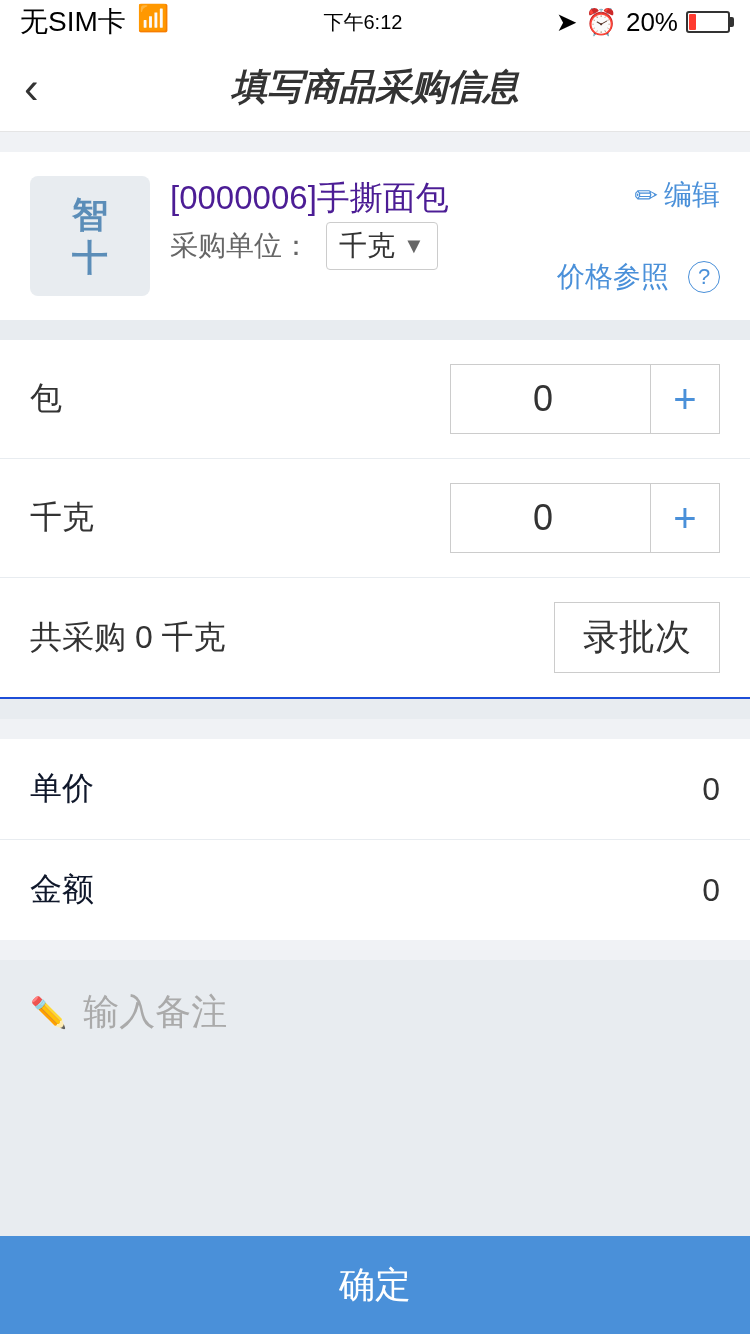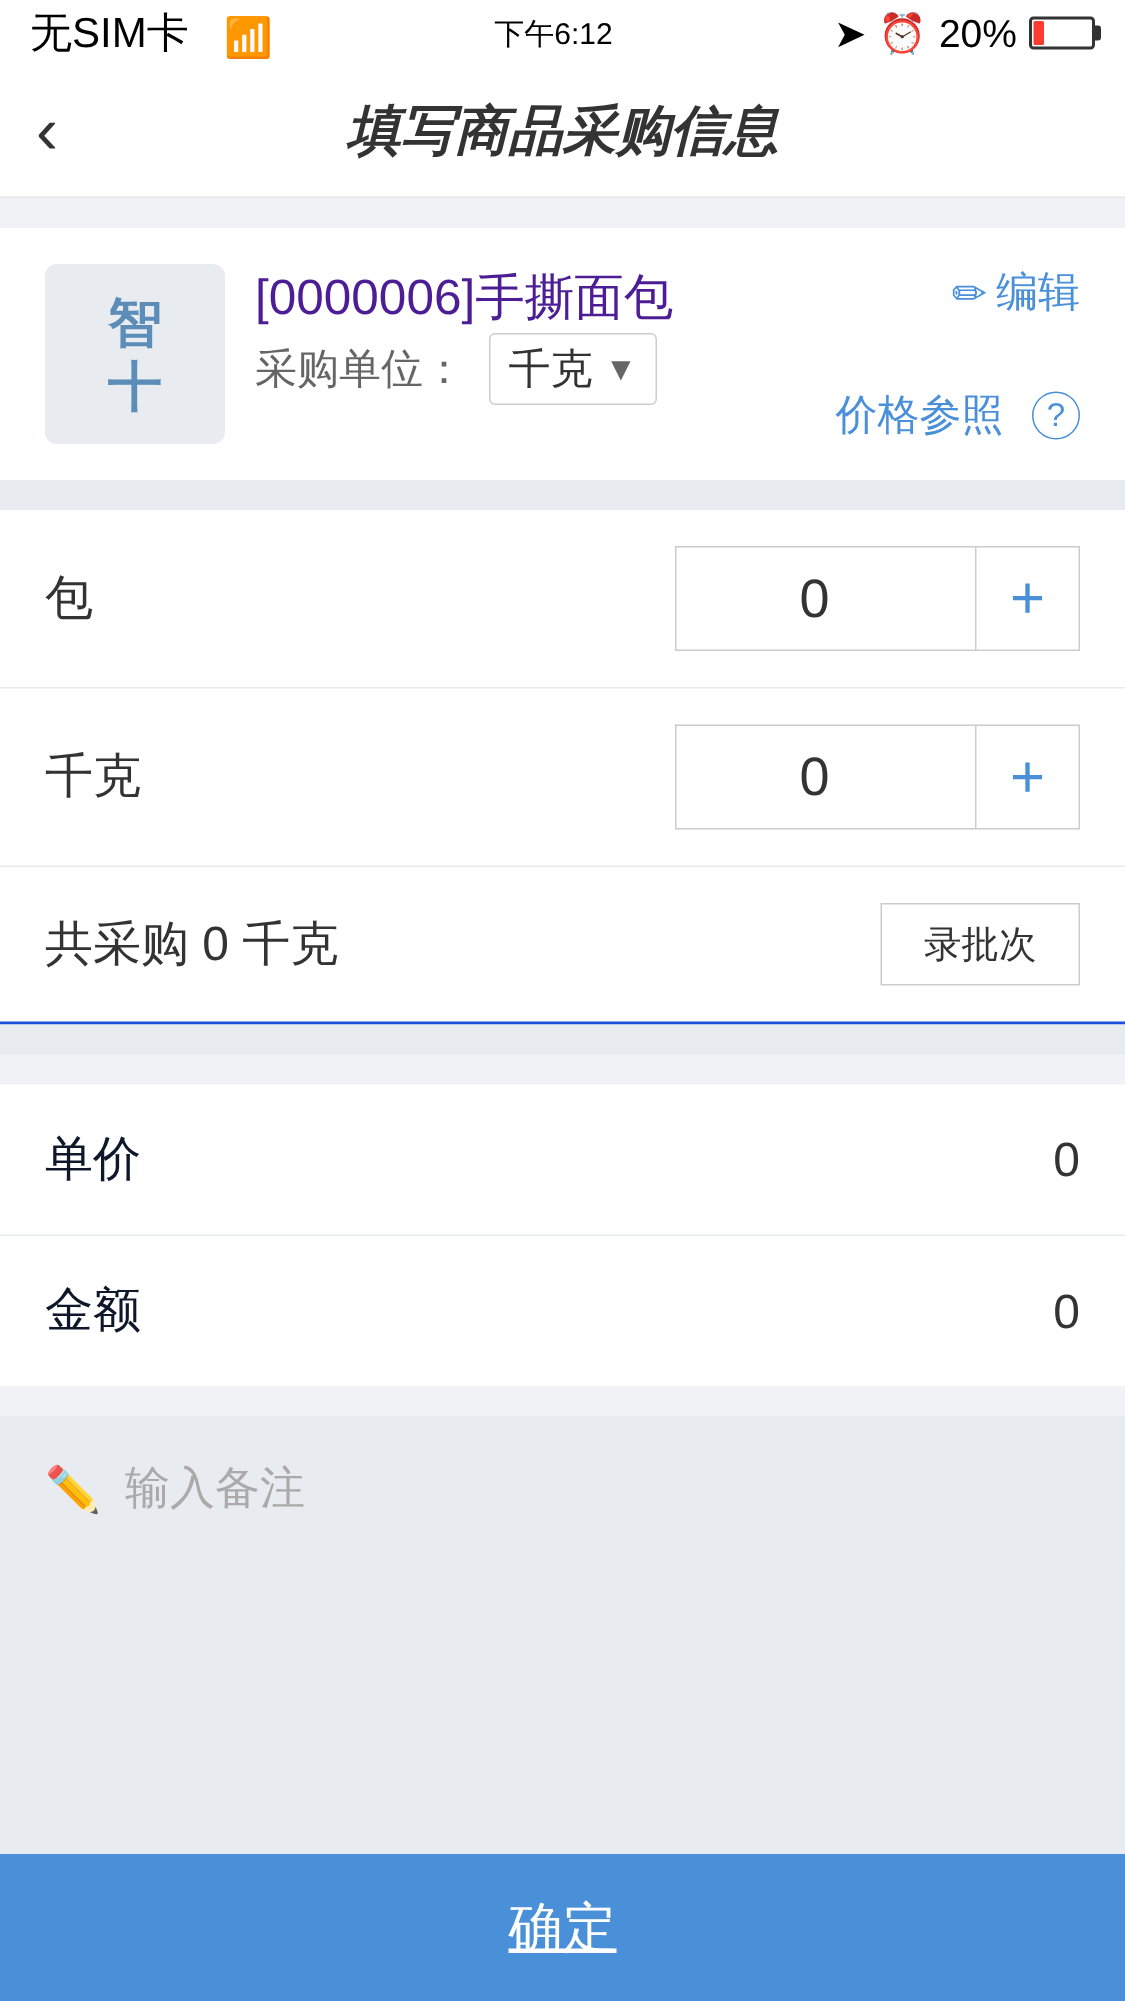--- a/index.html
+++ b/index.html
@@ -18,21 +18,21 @@
       width: 750px;
       height: 44px;
       background: #fff;
       display: flex;
       align-items: center;
       justify-content: space-between;
       padding: 0 20px;
       font-size: 28px;
       color: #000;
     }
-    .status-left { display: flex; align-items: flex-end; gap: 24px; }
+    .status-left { display: flex; align-items: flex-start; gap: 12px; }
     .status-center { font-size: 20px; font-weight: 500; }
     .status-right { display: flex; align-items: center; gap: 8px; font-size: 26px; }
     .battery-icon {
       width: 44px;
       height: 22px;
       border: 2px solid #333;
       border-radius: 3px;
       position: relative;
       display: inline-block;
     }
@@ -224,21 +224,21 @@
       background: #fff;
     }
     .summary-text {
       font-size: 32px;
       color: #333;
     }
     .batch-btn {
       margin-left: auto;
       border: 1px solid #ccc;
       padding: 10px 28px;
-      font-size: 25px;
+      font-size: 36px;
       color: #333;
       cursor: pointer;
       background: #fff;
     }
 
     
     .price-section {
       background: #fff;
       margin-top: 20px;
     }
@@ -269,21 +269,21 @@
       display: flex;
       align-items: center;
       gap: 16px;
       min-height: 80px;
     }
     .notes-icon {
       color: #aaa;
       font-size: 30px;
     }
     .notes-placeholder {
-      font-size: 30px;
+      font-size: 36px;
       color: #aaa;
     }
 
     
     .empty-space {
       flex: 1;
       background: #e8ecf0;
       min-height: 300px;
     }
 
@@ -296,21 +296,20 @@
       font-size: 36px;
       font-weight: 500;
       border: none;
       cursor: pointer;
       display: flex;
       align-items: center;
       justify-content: center;
       position: fixed;
       bottom: 0;
       left: 0;
-      text-decoration: underline;
     }
 
     .page-layout {
       display: flex;
       flex-direction: column;
       min-height: 1334px;
       padding-bottom: 98px;
     }
 
     .wifi-icon {

